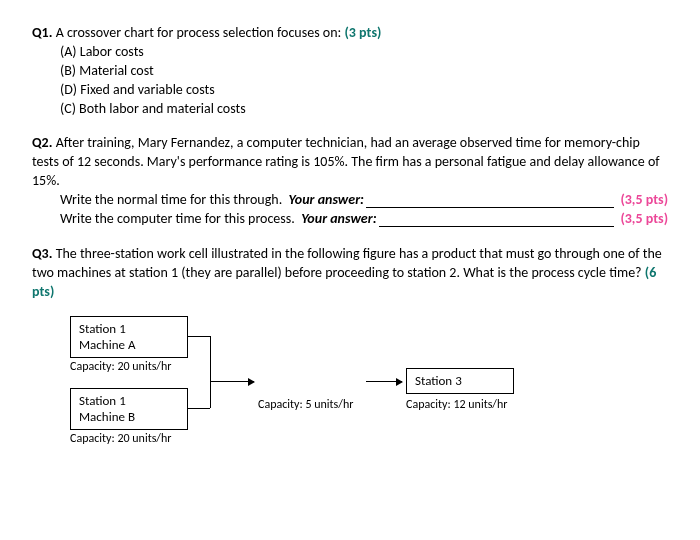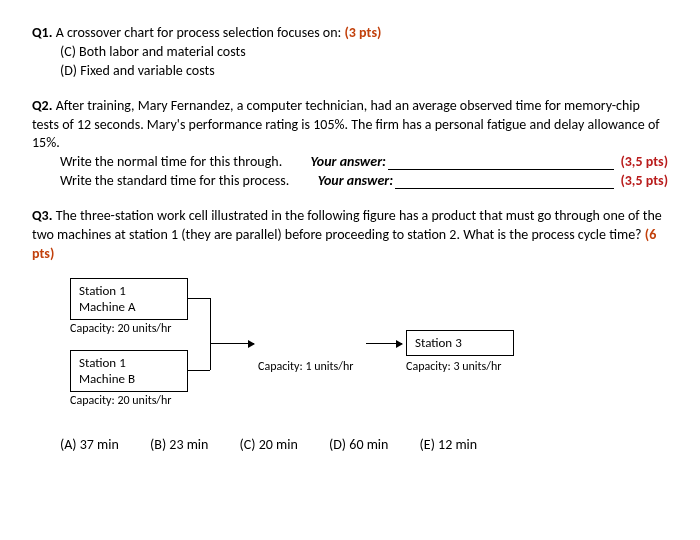--- a/index.html
+++ b/index.html
@@ -9,34 +9,34 @@
     background: #fff;
     margin: 0;
     padding: 24px 32px;
     width: 700px;
     box-sizing: border-box;
     line-height: 1.35;
   }
   .q-block { margin-bottom: 16px; }
   .q-head { }
   .bold { font-weight: bold; }
-  .pts { color: #c2410c; font-weight: bold; }
+  .pts { color: #0f766e; font-weight: bold; }
   .options { margin-left: 28px; }
   .option { }
   .q2-body { margin-left: 28px; }
   .ans-row { display: flex; align-items: flex-end; }
   .ans-lead { flex: 0 0 auto; }
-  .ans-label { font-style: italic; font-weight: bold; margin-left: 22px; }
+  .ans-label { font-style: italic; font-weight: bold; margin-left: 0; }
   .ans-blank {
     flex: 1 1 auto;
     border-bottom: 1px solid #000;
     height: 12px;
     margin: 0 2px 2px 2px;
   }
-  .ans-pts { color: #b91c1c; font-weight: bold; flex: 0 0 auto; margin-left: 4px; }
+  .ans-pts { color: #ec4899; font-weight: bold; flex: 0 0 auto; margin-left: 4px; }
   .diagram-area {
     margin: 14px 0 8px 28px;
     position: relative;
     height: 150px;
     width: 560px;
   }
   .node {
     position: absolute;
     border: 1px solid #000;
     background: #fff;
@@ -83,40 +83,42 @@
 </head>
 <body>
 
 <div class="q-block">
   <div class="q-head">
     <span class="bold">Q1.</span>
     <span>A crossover chart for process selection focuses on:</span>
     <span class="pts">(3 pts)</span>
   </div>
   <div class="options">
+    <div class="option">(A) Labor costs</div>
+    <div class="option">(B) Material cost</div>
+    <div class="option">(D) Fixed and variable costs</div>
     <div class="option">(C) Both labor and material costs</div>
-    <div class="option">(D) Fixed and variable costs</div>
   </div>
 </div>
 
 <div class="q-block">
   <div>
     <span class="bold">Q2.</span>
     <span>After training, Mary Fernandez, a computer technician, had an average observed time for memory-chip tests of 12 seconds. Mary's performance rating is 105%. The firm has a personal fatigue and delay allowance of 15%.</span>
   </div>
   <div class="q2-body">
     <div class="ans-row">
       <span class="ans-lead">Write the normal time for this through.</span>
       <span>&nbsp;&nbsp;</span>
       <span class="ans-label">Your answer:</span>
       <span class="ans-blank"></span>
       <span class="ans-pts">(3,5 pts)</span>
     </div>
     <div class="ans-row">
-      <span class="ans-lead">Write the standard time for this process.</span>
+      <span class="ans-lead">Write the computer time for this process.</span>
       <span>&nbsp;&nbsp;</span>
       <span class="ans-label">Your answer:</span>
       <span class="ans-blank"></span>
       <span class="ans-pts">(3,5 pts)</span>
     </div>
   </div>
 </div>
 
 <div class="q-block">
   <div>
@@ -137,31 +139,24 @@
       <div>Station 1</div>
       <div>Machine B</div>
     </div>
     <div class="caption" style="left:10px; top:114px;">Capacity: 20 units/hr</div>
 
     <div class="hstub" style="left:128px; top:20px; width:22px;"></div>
     <div class="hstub" style="left:128px; top:92px; width:22px;"></div>
     <div class="vline" style="left:150px; top:20px; height:72px;"></div>
     <div class="arrow" style="left:150px; top:65px; width:44px;"></div>
 
-    <div class="caption" style="left:198px; top:80px;">Capacity: 1 units/hr</div>
+    <div class="caption" style="left:198px; top:80px;">Capacity: 5 units/hr</div>
 
     <div class="arrow" style="left:306px; top:65px; width:36px;"></div>
 
     <div class="node" style="left:346px; top:52px; width:90px;">
       <div>Station 3</div>
     </div>
-    <div class="caption" style="left:346px; top:80px;">Capacity: 3 units/hr</div>
+    <div class="caption" style="left:346px; top:80px;">Capacity: 12 units/hr</div>
 
   </div>
 
-  <div class="q3-options">
-    <span>(A) 37 min</span>
-    <span>(B) 23 min</span>
-    <span>(C) 20 min</span>
-    <span>(D) 60 min</span>
-    <span>(E) 12 min</span>
-  </div>
 </div>
 
 </body></html>

